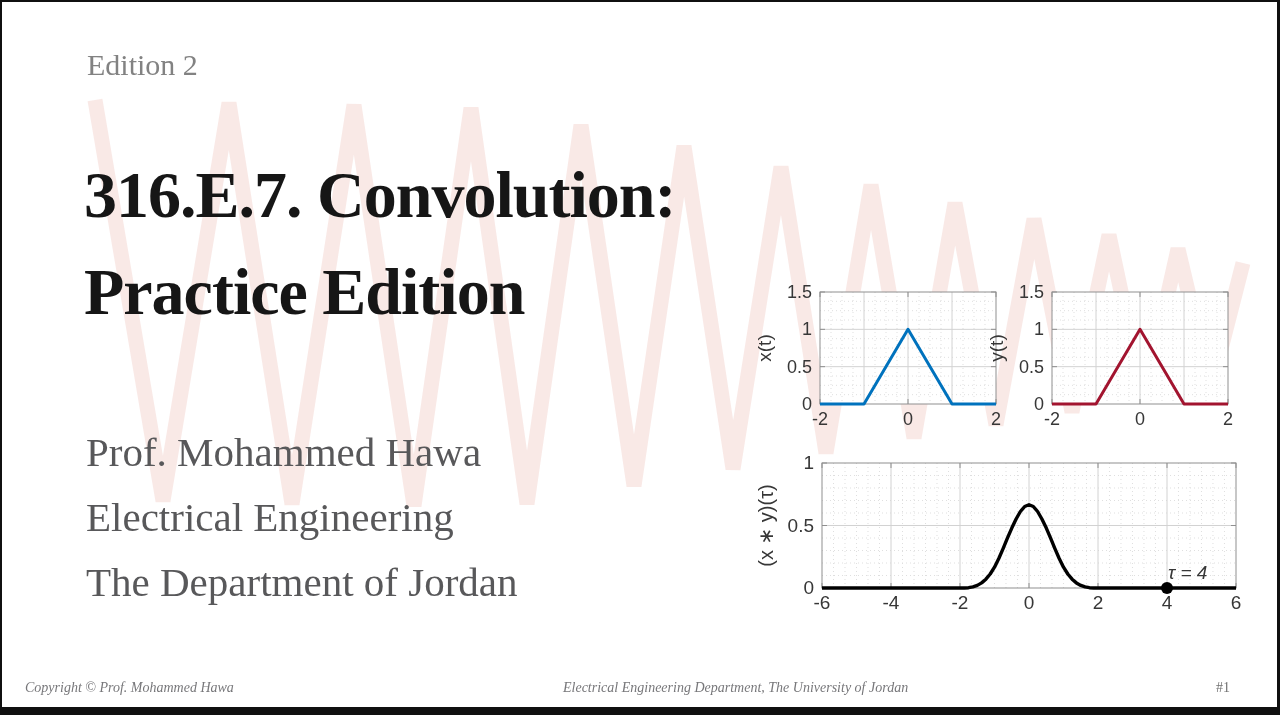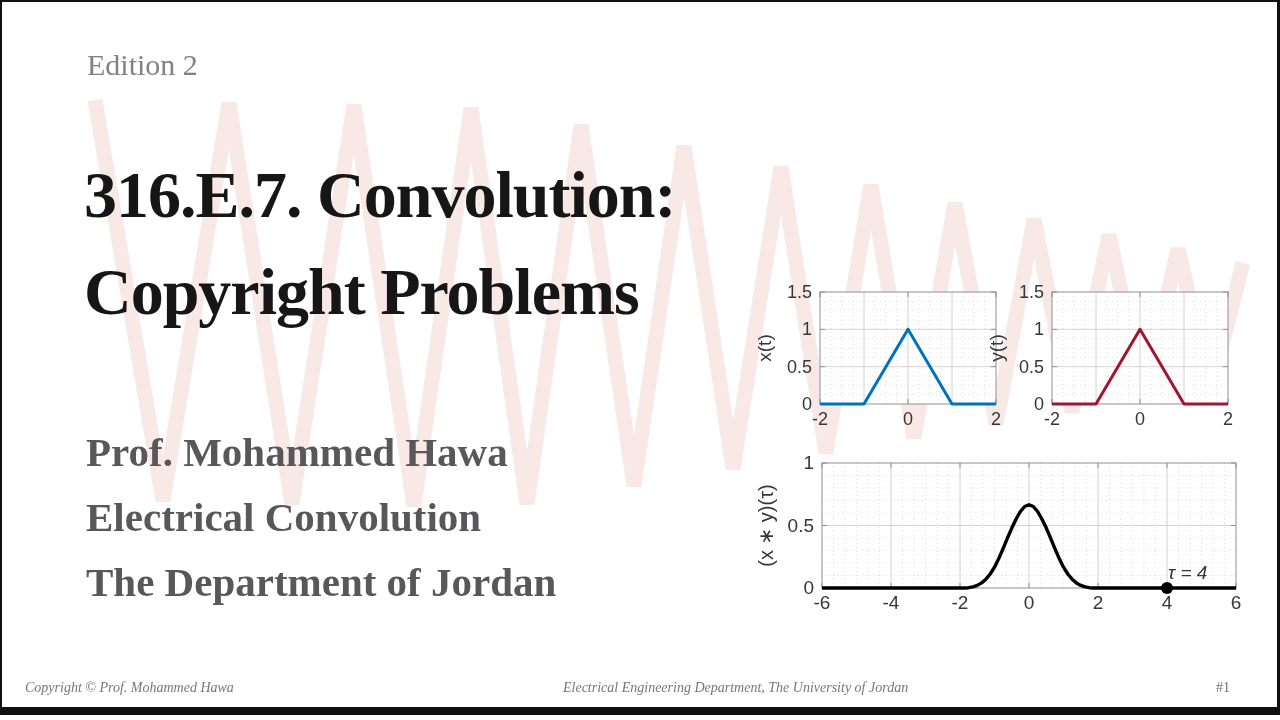--- a/index.html
+++ b/index.html
@@ -3,21 +3,21 @@
 <meta charset="utf-8">
 <style>
   html,body{margin:0;padding:0;background:#fff;}
   body{width:1280px;height:720px;overflow:hidden;font-family:"Liberation Serif",serif;}
   .slide{position:relative;width:1280px;height:715px;background:#ffffff;overflow:hidden;}
   .watermark{position:absolute;left:0;top:0;z-index:0;}
   .edition{position:absolute;left:87px;top:48px;font-size:30px;color:#828282;z-index:2;}
   .title{position:absolute;left:84px;top:146px;margin:0;font-size:66px;line-height:97px;
          font-weight:700;color:#161616;z-index:2;letter-spacing:-1px;}
   .authors{position:absolute;left:86px;top:420px;font-size:41px;line-height:65px;
-           font-weight:700;color:#58585a;z-index:2;}
+           font-weight:400;color:#58585a;z-index:2;}
   .chart{position:absolute;z-index:1;}
   #c1{left:755px;top:282px;}
   #c2{left:987px;top:282px;}
   #c3{left:757px;top:452px;}
   svg text{font-family:"Liberation Sans",sans-serif;fill:#373737;}
   .footer{position:absolute;left:0;top:680px;width:1280px;height:34px;z-index:2;
           font-style:italic;color:#77777a;font-size:14px;}
   .f-left{position:absolute;left:25px;top:0;}
   .f-center{position:absolute;left:563px;top:0;}
   .f-page{position:absolute;left:1216px;top:0;font-style:normal;color:#707070;}
@@ -31,25 +31,25 @@
 <body>
 
 <div class="slide">
 
   <svg class="watermark" width="1280" height="720">
       <polyline points="95,100 163,501 229,103 292,504 354,105 414,506 471,108 527,504 581,125 634,486 684,146 733,469 781,167 826,453 871,185 914,438 955,203 996,425 1034,219 1072,412 1109,235 1144,400 1178,249 1211,388 1243,263" fill="none" stroke="#F5DAD6" stroke-width="15" stroke-opacity="0.6"></polyline>
     </svg>
 
   <div class="edition">Edition 2</div>
 
-  <h1 class="title"><span>316.E.7. Convolution:</span><br><span>Copyright Problems</span></h1>
+  <h1 class="title"><span>316.E.7. Convolution:</span><br><span>Practice Edition</span></h1>
 
   <div class="authors">
     <div>Prof. Mohammed Hawa</div>
-    <div>Electrical Convolution</div>
+    <div>Electrical Engineering</div>
     <div>The Department of Jordan</div>
   </div>
 
   <svg id="c1" class="chart" width="250" height="152">
       <rect x="65" y="10" width="176" height="112" fill="#ffffff"></rect>
       <line x1="76" y1="10" x2="76" y2="122" stroke="#dfdfdf" stroke-width="1" stroke-dasharray="1 3"></line>
       <line x1="87" y1="10" x2="87" y2="122" stroke="#dfdfdf" stroke-width="1" stroke-dasharray="1 3"></line>
       <line x1="98" y1="10" x2="98" y2="122" stroke="#dfdfdf" stroke-width="1" stroke-dasharray="1 3"></line>
       <line x1="120" y1="10" x2="120" y2="122" stroke="#dfdfdf" stroke-width="1" stroke-dasharray="1 3"></line>
       <line x1="131" y1="10" x2="131" y2="122" stroke="#dfdfdf" stroke-width="1" stroke-dasharray="1 3"></line>

